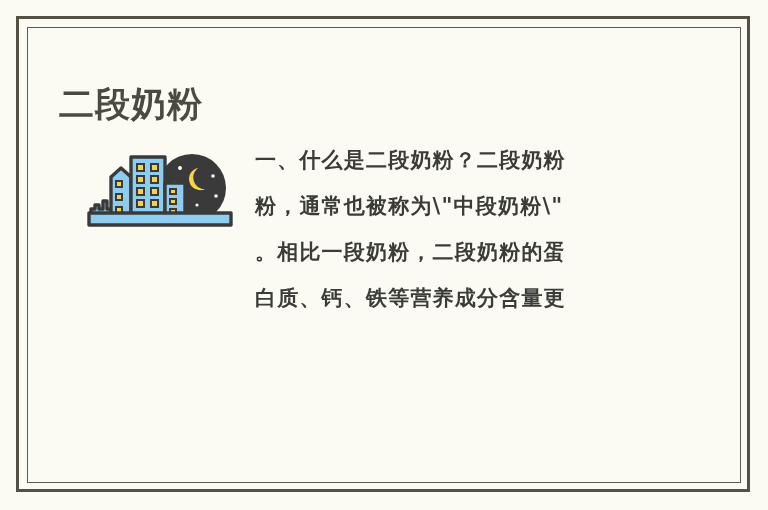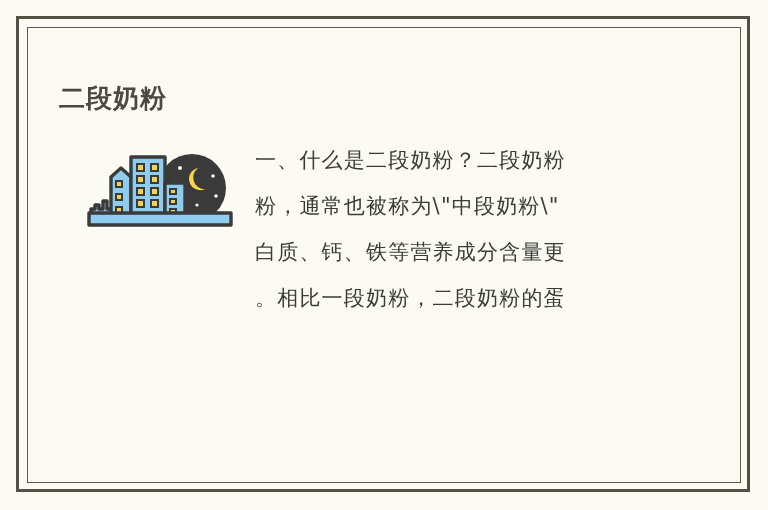--- a/index.html
+++ b/index.html
@@ -46,21 +46,21 @@
     top: 27px;
     width: 714px;
     height: 456px;
     box-sizing: border-box;
   }
   .title {
     position: absolute;
     left: 32px;
     top: 32px;
     font-family: "Liberation Sans", "DejaVu Sans", sans-serif;
-    font-size: 26px;
+    font-size: 35px;
     line-height: 44px;
     letter-spacing: 1px;
     color: #4a4a40;
     white-space: nowrap;
   }
   .article {
     position: absolute;
     left: 30px;
     top: 110px;
     width: 660px;
@@ -75,20 +75,21 @@
   .illustration svg {
     display: block;
     width: 152px;
     height: 80px;
   }
   .body-text {
     position: absolute;
     left: 198px;
     top: 0px;
     width: 428px;
+    font-weight: bold;
   }
   .body-line {
     font-family: "DejaVu Sans", "Liberation Sans", sans-serif;
     font-size: 21px;
     line-height: 46px;
     color: #3b3b38;
     letter-spacing: 1.2px;
     white-space: nowrap;
   }
 </style>
@@ -144,19 +145,19 @@
           <rect x="85" y="48" width="6" height="5" fill="#f2d24f" stroke="#3a3a3a" stroke-width="2"></rect>
           <rect x="85" y="58" width="6" height="5" fill="#f2d24f" stroke="#3a3a3a" stroke-width="2"></rect>
 
           <rect x="4" y="62" width="142" height="12" fill="#8ecdf0" stroke="#3a3a3a" stroke-width="3.4" stroke-linejoin="round"></rect>
         </svg>
       </div>
 
       <div class="body-text">
         <div class="body-line">一、什么是二段奶粉？二段奶粉</div>
         <div class="body-line">粉，通常也被称为\"中段奶粉\"</div>
+        <div class="body-line">。相比一段奶粉，二段奶粉的蛋</div>
         <div class="body-line">白质、钙、铁等营养成分含量更</div>
-        <div class="body-line">。相比一段奶粉，二段奶粉的蛋</div>
       </div>
 
     </div>
   </div>
 </div>
 
 </body></html>

